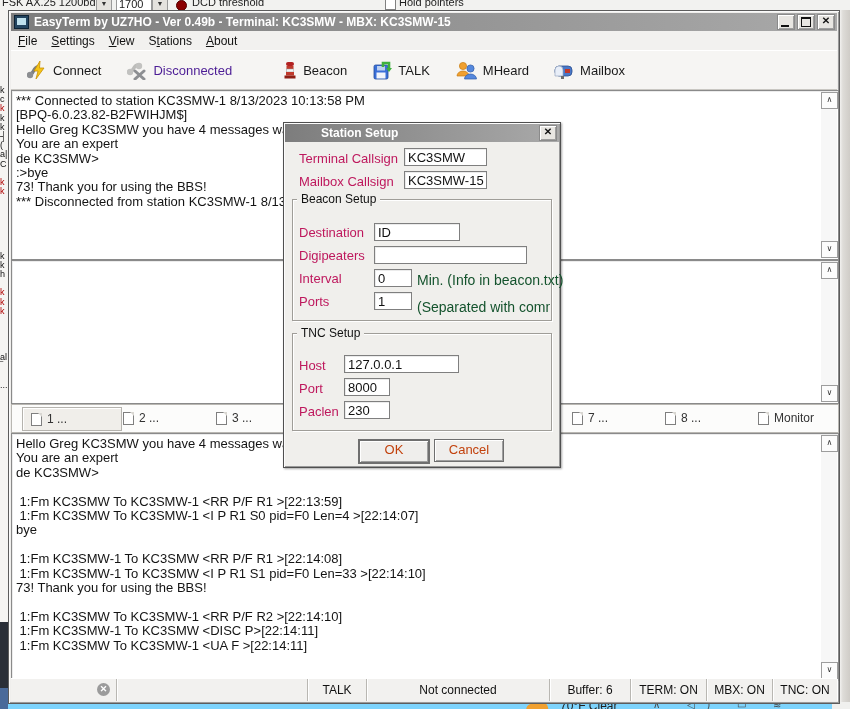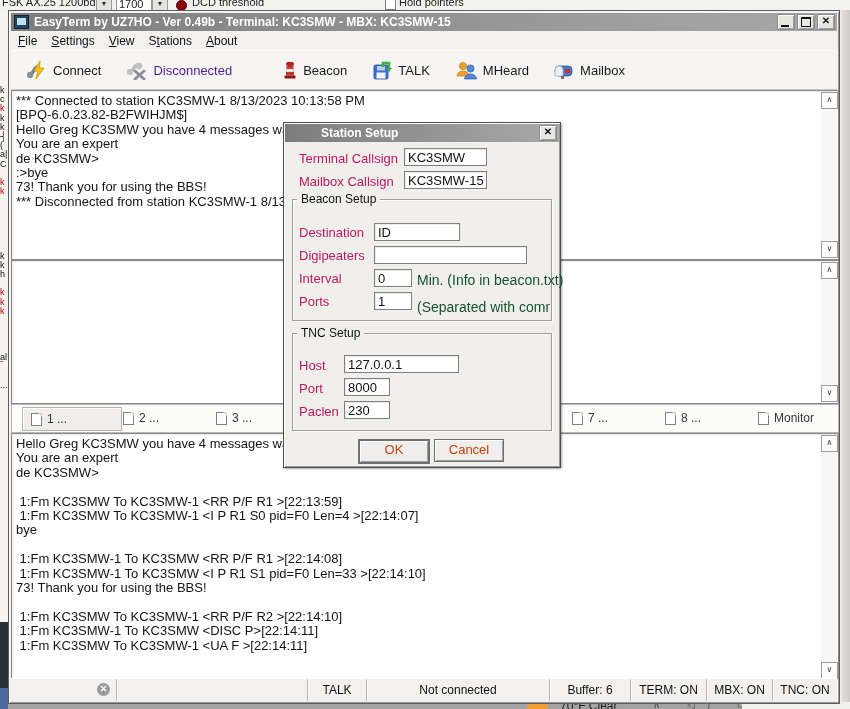--- a/index.html
+++ b/index.html
@@ -19,21 +19,21 @@
   .dcd-dot{position:absolute;top:0px;width:9px;height:9px;border-radius:50%;background:#8b0000;border:1px solid #550000;}
   .chk{position:absolute;top:-1px;width:9px;height:9px;background:#fff;border:1px solid #808080;}
   #left-strip{left:0;top:10px;width:8px;height:692px;background:#f5f4f2;overflow:hidden;
               border-right:1px solid #c8c6c2;}
   #left-strip .col{position:absolute;left:0;top:76px;font-size:9px;line-height:9.2px;color:#111;}
   #left-strip .col div.r{color:#b00000;}
   #left-block1{left:0;top:622px;width:8px;height:66px;background:#2a2f38;}
   #left-block2{left:0;top:688px;width:8px;height:21px;background:#4a6a9a;}
   #right-strip{left:838px;top:10px;width:12px;height:692px;
                background:linear-gradient(to right,#ffffff,#dedcd8 40%,#cfccc7);}
-  #taskbar{left:8px;top:702px;width:734px;height:7px;background:#a3a3a3;overflow:hidden;
+  #taskbar{left:8px;top:702px;width:824px;height:7px;background:#7dd3fc;overflow:hidden;
            font-size:11px;color:#333;}
   #taskbar .tb-weather-icon{position:absolute;left:518px;top:1px;width:22px;height:10px;
            background:#f0a030;border-radius:6px 6px 0 0;transform:rotate(-8deg);}
   #taskbar .tb-text{position:absolute;left:552px;top:-3px;font-size:12px;color:#222;white-space:nowrap;}
   #taskbar .tray{position:absolute;left:645px;top:-3px;font-size:10px;color:#444;letter-spacing:12px;white-space:nowrap;}
 
   
   #win{left:8px;top:10px;width:830px;height:692px;background:#efeeec;
        border:1px solid #5c5c5c;box-shadow:inset 1px 1px 0 #fafafa, inset -1px -1px 0 #9a9a9a;}
   .titlebar{position:absolute;left:2px;top:2px;right:2px;height:18px;

